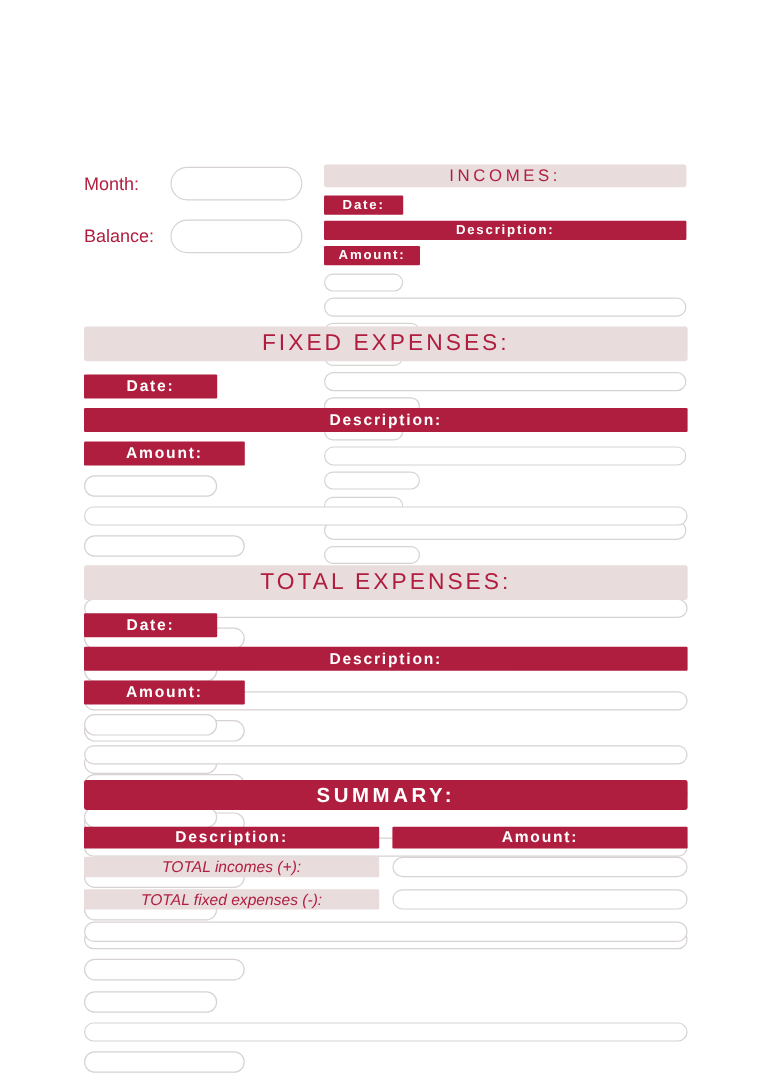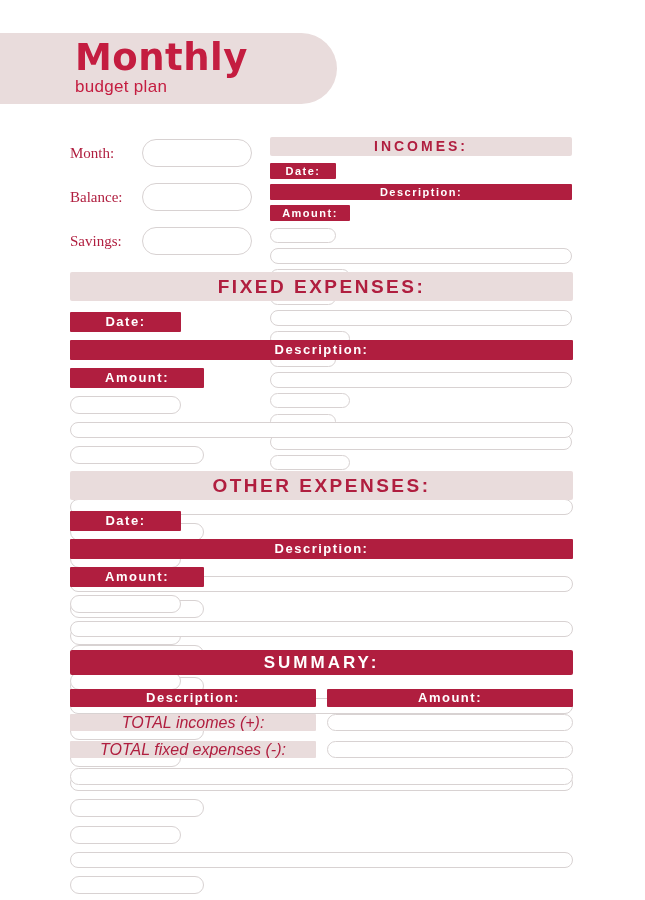--- a/index.html
+++ b/index.html
@@ -26,32 +26,32 @@
     font-family:"DejaVu Sans", sans-serif;
     font-weight:800;font-size:37px;line-height:40px;color:var(--title-red);
     letter-spacing:0.5px;
   }
   .subtitle{
     font-size:17px;line-height:18px;color:var(--title-red);margin-top:0px;
     font-weight:400;letter-spacing:0.3px;
   }
 
   
-  .left-fields{position:absolute;left:70px;top:138px;width:186px;font-family:Liberation Serif, serif;}
+  .left-fields{position:absolute;left:70px;top:138px;width:186px;}
   .field-row{display:flex;align-items:center;height:30px;margin-bottom:14px;}
   .field-label{width:72px;font-size:15px;color:var(--crimson);}
   .pill-input{
     display:block;background:#ffffff;border:1.5px solid var(--pill-border);
     outline:none;color:#444;font-family:inherit;font-size:12px;padding:0 8px;
   }
   .pill-input.big{width:110px;height:28px;border-radius:15px;}
 
   
   .sec-title{
-    background:var(--pink);color:var(--crimson);font-weight:700;text-align:center;
+    background:var(--pink);color:var(--crimson);font-weight:400;text-align:center;
     border-radius:2px;
   }
   .cols,.t-row{display:flex;flex-direction:column;}
   .colhead{
     background:var(--crimson);color:#ffffff;font-weight:700;text-align:center;
     border-radius:1px;
   }
 
   
   .incomes{position:absolute;left:270px;top:137px;width:302px;}
@@ -86,54 +86,46 @@
     font-weight:700;font-size:17px;letter-spacing:3px;text-align:center;border-radius:2px;
   }
   .sum-cols{display:flex;gap:11px;margin-top:14px;}
   .sum-cols .colhead{height:18px;line-height:18px;font-size:13px;letter-spacing:1.5px;}
   .sum-col-desc{width:246px;}
   .sum-col-amt{flex:1;}
   .sum-rows{margin-top:7px;}
   .sum-row{display:flex;gap:11px;margin-bottom:10px;}
   .sum-label{
     width:246px;height:17px;line-height:17px;background:var(--pink);
-    color:var(--crimson);font-style:italic;font-size:16px;text-align:center;border-radius:1px;
+    color:var(--crimson);font-style:italic;font-size:13px;text-align:center;border-radius:1px;
   }
   .sum-input{flex:1;height:17px;border-radius:9px;border-width:1px;}
 
   
   .watermark{
     position:absolute;left:0;right:0;top:425px;text-align:center;
     font-family:"DejaVu Sans", sans-serif;font-size:50px;font-weight:700;
     color:transparent;-webkit-text-stroke:1.5px var(--watermark);
     letter-spacing:1px;pointer-events:none;z-index:5;opacity:0.9;
   }
   .watermark sup{font-size:18px;-webkit-text-stroke:1px var(--watermark);}
 </style>
 </head>
 <body>
 
 <div class="page">
 
-  <div class="header-pill">
-    <div class="title">Monthly</div>
-    <div class="subtitle">budget plan</div>
-  </div>
 
   <div class="left-fields">
     <div class="field-row">
       <span class="field-label">Month:</span>
       <input type="text" class="pill-input big" style="">
     </div>
     <div class="field-row">
       <span class="field-label">Balance:</span>
-      <input type="text" class="pill-input big" style="">
-    </div>
-    <div class="field-row">
-      <span class="field-label">Savings:</span>
       <input type="text" class="pill-input big" style="">
     </div>
   </div>
 
   <section class="incomes">
     <div class="sec-title">INCOMES:</div>
     <div class="cols">
       <div class="colhead c-date">Date:</div>
       <div class="colhead c-desc">Description:</div>
       <div class="colhead c-amt">Amount:</div>
@@ -187,21 +179,21 @@
       </div>
         <div class="t-row">
         <input type="text" class="pill-input c-date" style="">
         <input type="text" class="pill-input c-desc" style="">
         <input type="text" class="pill-input c-amt" style="">
       </div>
       </div>
   </section>
 
   <section class="exp other">
-    <div class="sec-title">OTHER EXPENSES:</div>
+    <div class="sec-title">TOTAL EXPENSES:</div>
     <div class="cols">
       <div class="colhead c-date">Date:</div>
       <div class="colhead c-desc">Description:</div>
       <div class="colhead c-amt">Amount:</div>
     </div>
     <div class="rows">
       <div class="t-row">
         <input type="text" class="pill-input c-date" style="">
         <input type="text" class="pill-input c-desc" style="">
         <input type="text" class="pill-input c-amt" style="">

